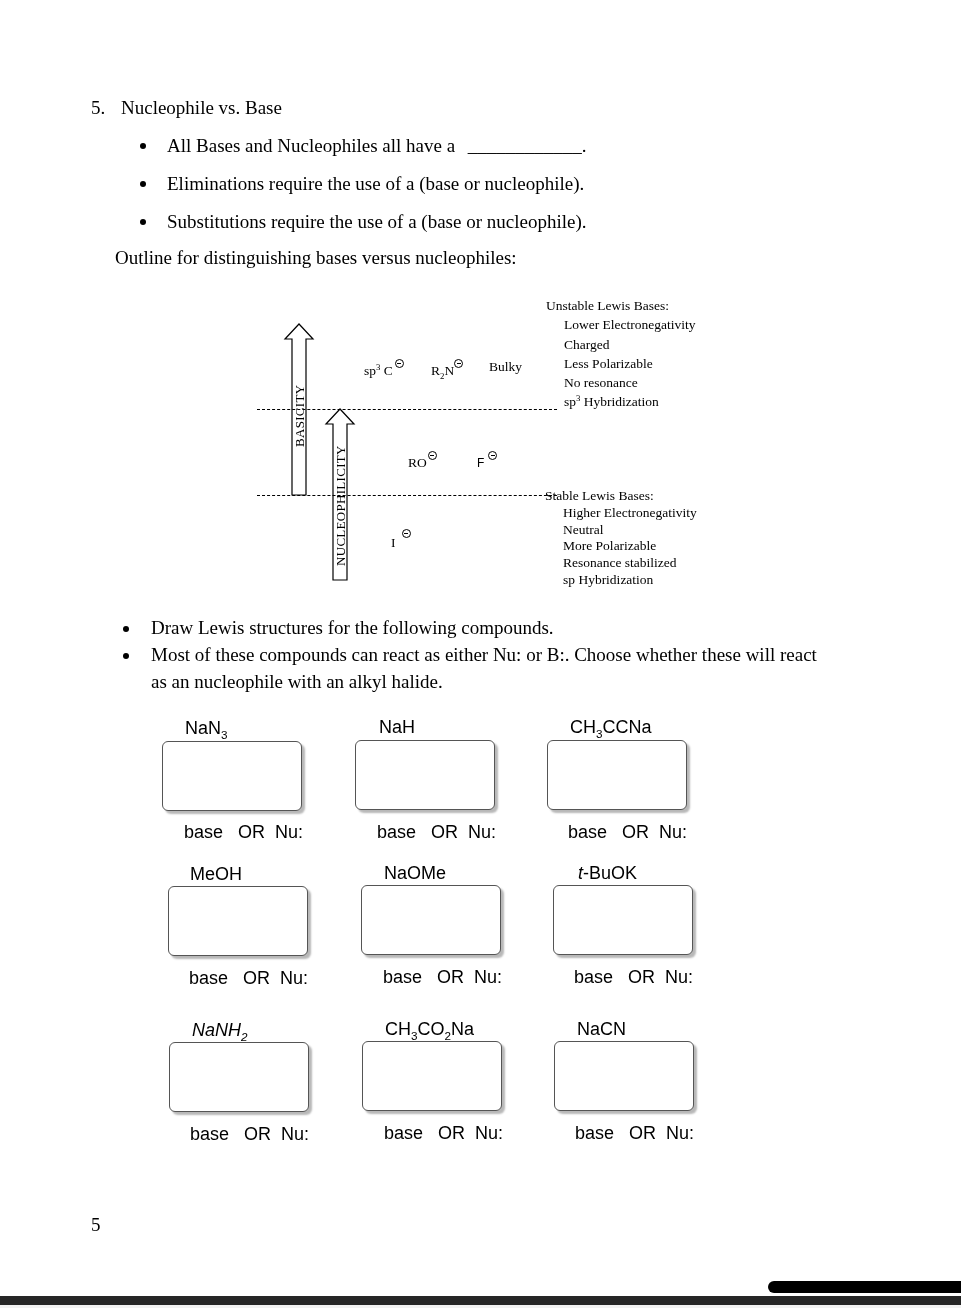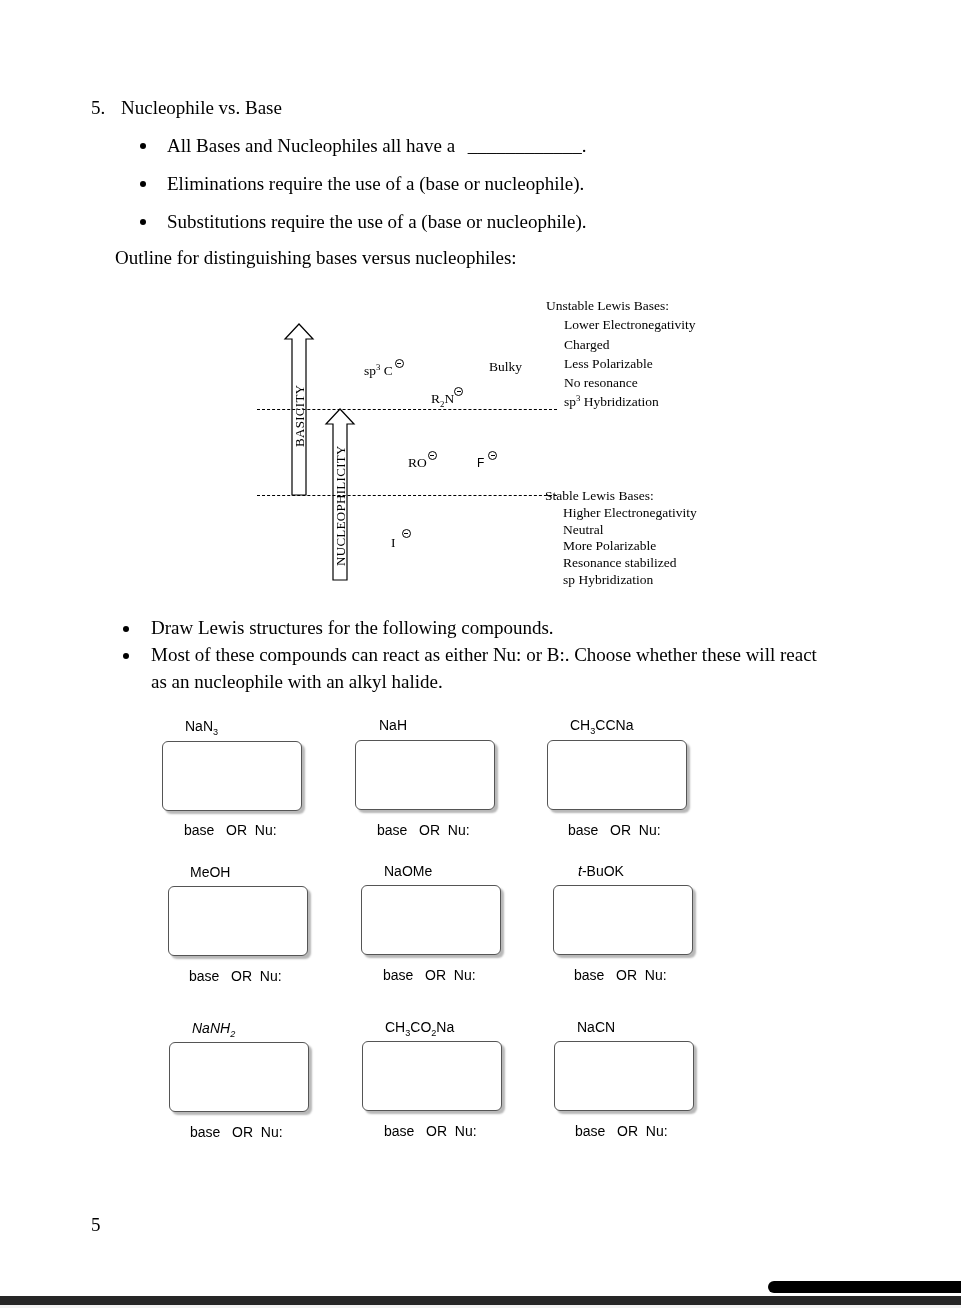--- a/index.html
+++ b/index.html
@@ -4,21 +4,21 @@
   <style>
     html, body { margin: 0; padding: 0; }
     body {
       width: 961px; height: 1308px; position: relative; overflow: hidden;
       background: #ffffff; color: #000;
       font-family: "Liberation Serif", serif;
     }
     .abs { position: absolute; white-space: nowrap; }
     .serif19 { font-family: "Liberation Serif", serif; font-size: 19px; }
     .serif13 { font-family: "Liberation Serif", serif; font-size: 13.5px; }
-    .sans14 { font-family: "Liberation Sans", sans-serif; font-size: 14px; }
+    .sans14 { font-family: "Liberation Sans", sans-serif; font-size: 18px; }
     .bullet { position: absolute; width: 6px; height: 6px; border-radius: 50%; background: #000; }
     sup, sub { font-size: 65%; line-height: 0; }
     .minus-circ {
       display: inline-block; position: relative; width: 9px; height: 9px;
       border: 1px solid #000; border-radius: 50%; box-sizing: border-box;
       vertical-align: 7px; margin-left: 2px;
     }
     .minus-circ::after {
       content: ""; position: absolute; left: 1.5px; right: 1.5px; top: 3.3px;
       height: 1px; background: #000;
@@ -58,21 +58,21 @@
   </svg>
   <div class="dash" style="left:257px; top:409px; width:300px;"></div>
   <div class="dash" style="left:257px; top:495px; width:300px;"></div>
 
   <div class="abs serif13" style="left:292px; top:447px; transform:rotate(-90deg); transform-origin:left top; font-size:13px; letter-spacing:0.3px;">BASICITY</div>
   <div class="abs serif13" style="left:333px; top:566px; transform:rotate(-90deg); transform-origin:left top; font-size:13px; letter-spacing:0.3px;">NUCLEOPHILICITY</div>
 
   <div class="abs serif13" style="left:364px; top:359px;">
     <span>sp</span><sup>3</sup><span> C</span><span class="minus-circ"></span>
   </div>
-  <div class="abs serif13" style="left:431px; top:359px;margin-top:28px;">
+  <div class="abs serif13" style="left:431px; top:359px;">
     <span>R</span><sub>2</sub><span>N</span><span class="minus-circ" style="margin-left:0;"></span>
   </div>
   <div class="abs serif13" style="left:489px; top:359px;">Bulky</div>
 
   <div class="abs serif13" style="left:408px; top:451px;">
     <span>RO</span><span class="minus-circ" style="margin-left:1px;"></span>
   </div>
   <div class="abs" style="left:477px; top:451px; font-family:'Liberation Sans', sans-serif; font-size:12px;">
     <span>F</span><span class="minus-circ" style="margin-left:4px;"></span>
   </div>

